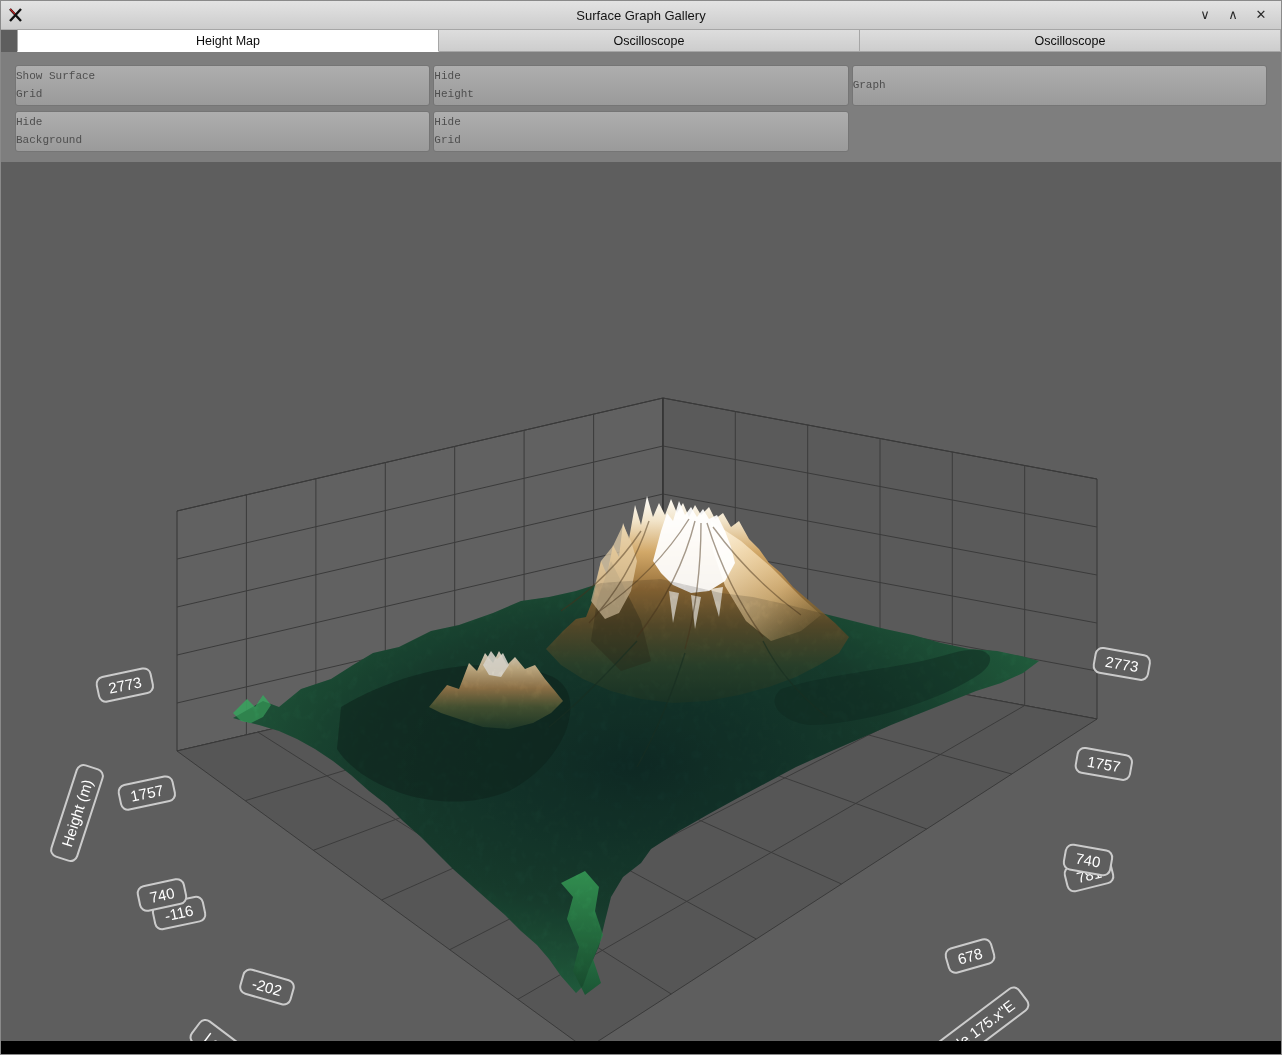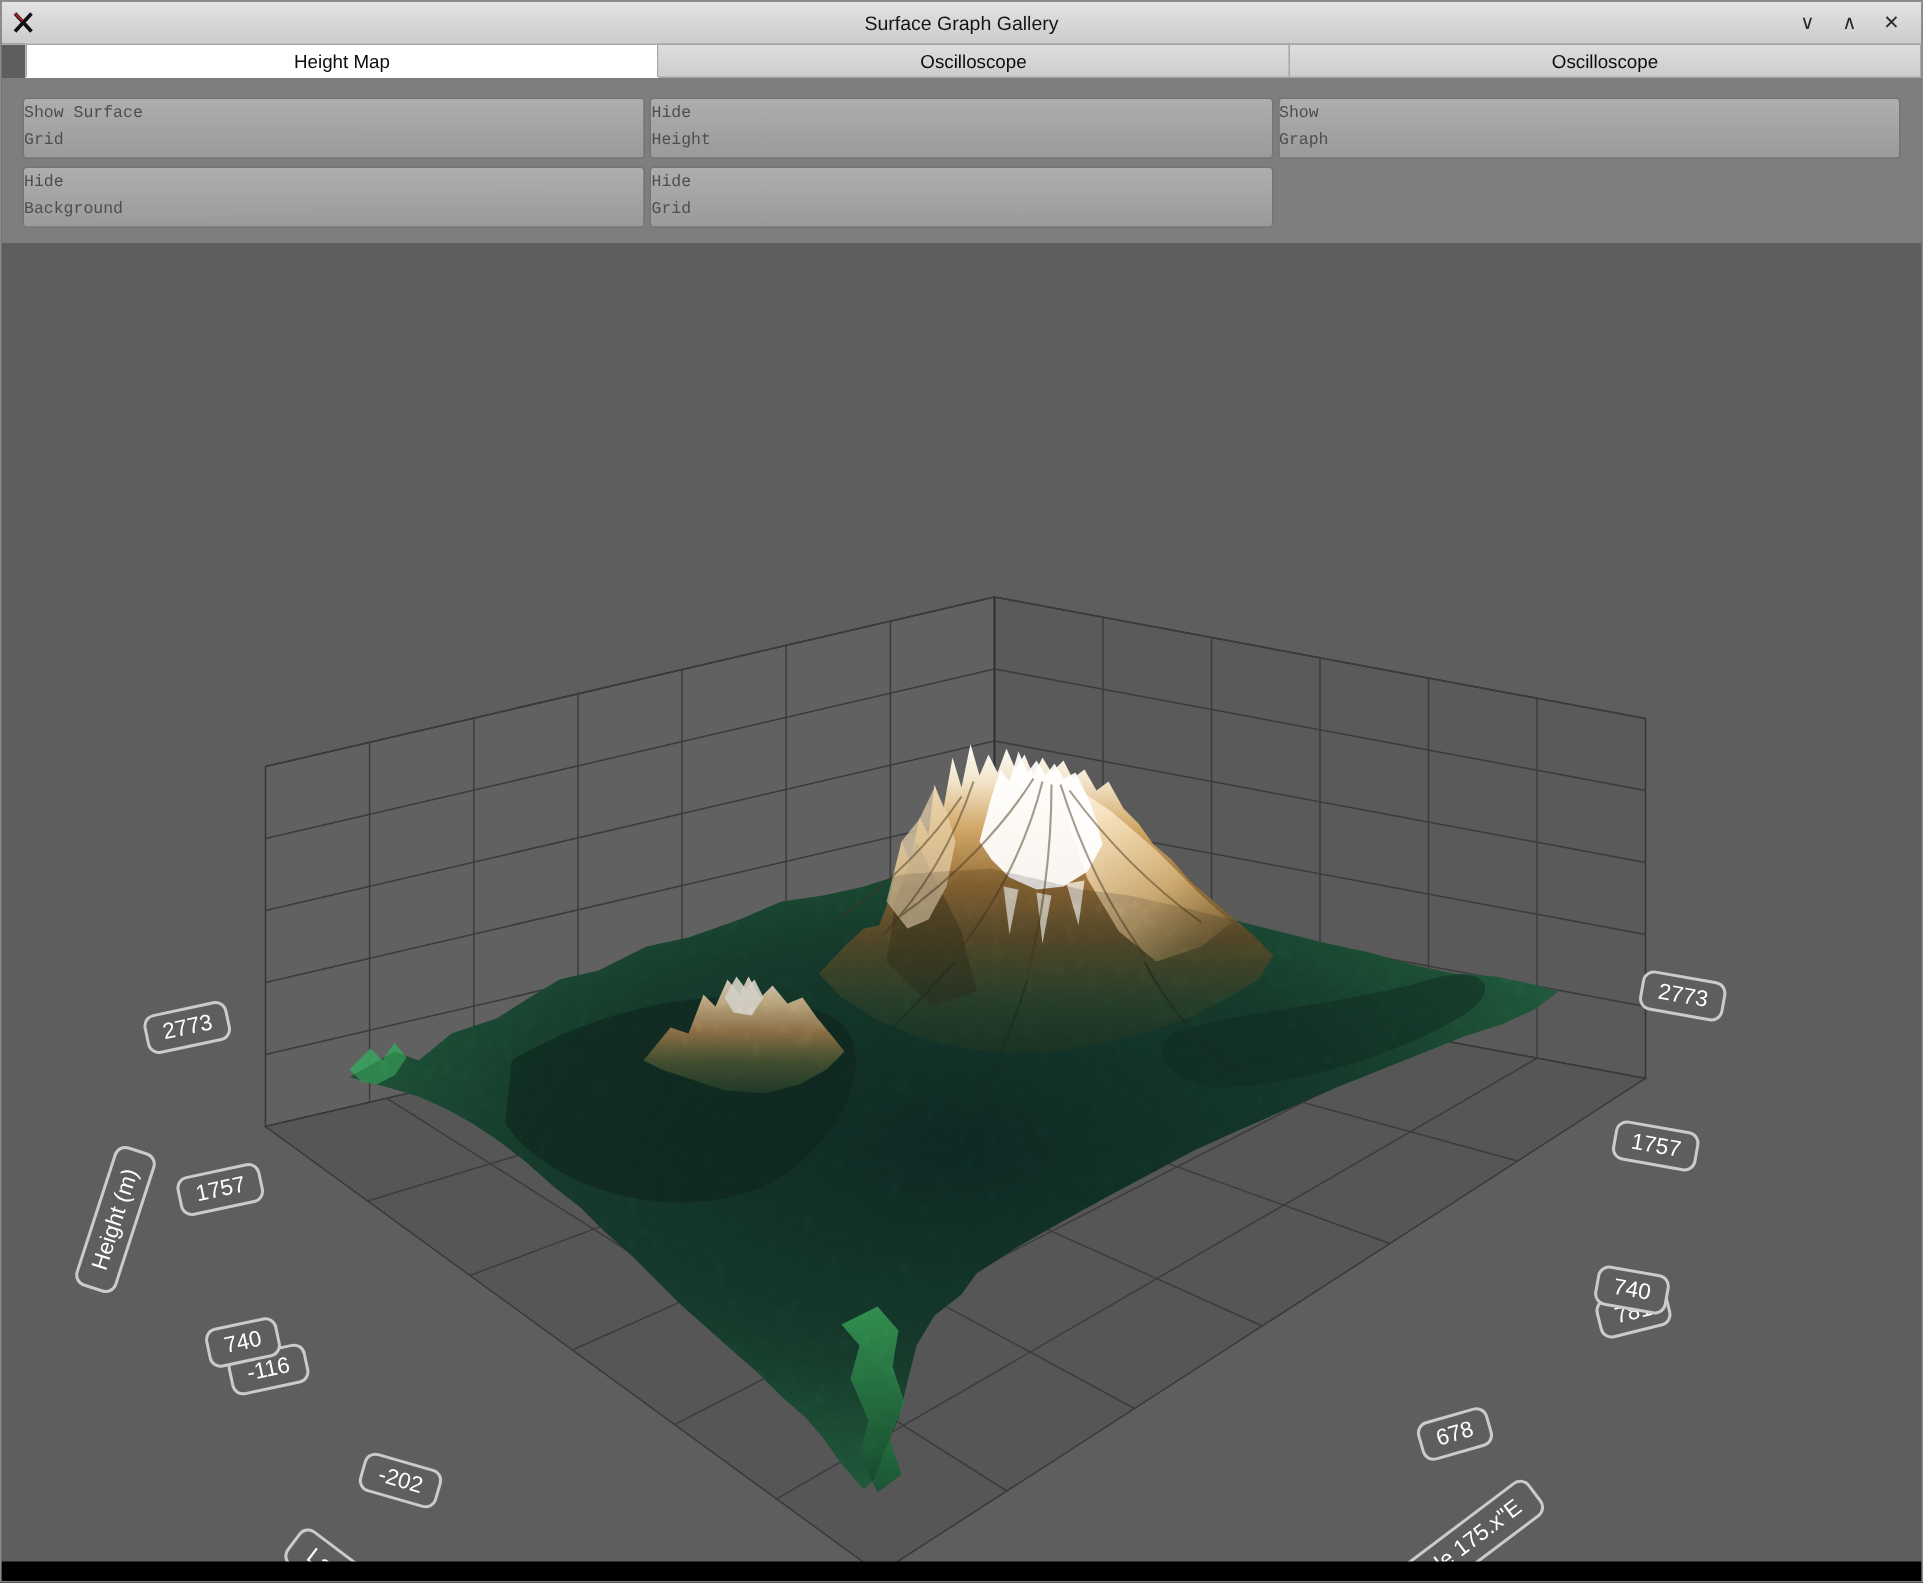--- a/index.html
+++ b/index.html
@@ -85,21 +85,20 @@
     <div class="btn-grid">
       <button class="tbtn">
         <span>Show Surface</span>
         <span>Grid</span>
       </button>
       <button class="tbtn">
         <span>Hide</span>
         <span>Height</span>
       </button>
       <button class="tbtn">
-        <span>Show</span>
         <span>Graph</span>
       </button>
       <button class="tbtn">
         <span>Hide</span>
         <span>Background</span>
       </button>
       <button class="tbtn">
         <span>Hide</span>
         <span>Grid</span>
       </button>

